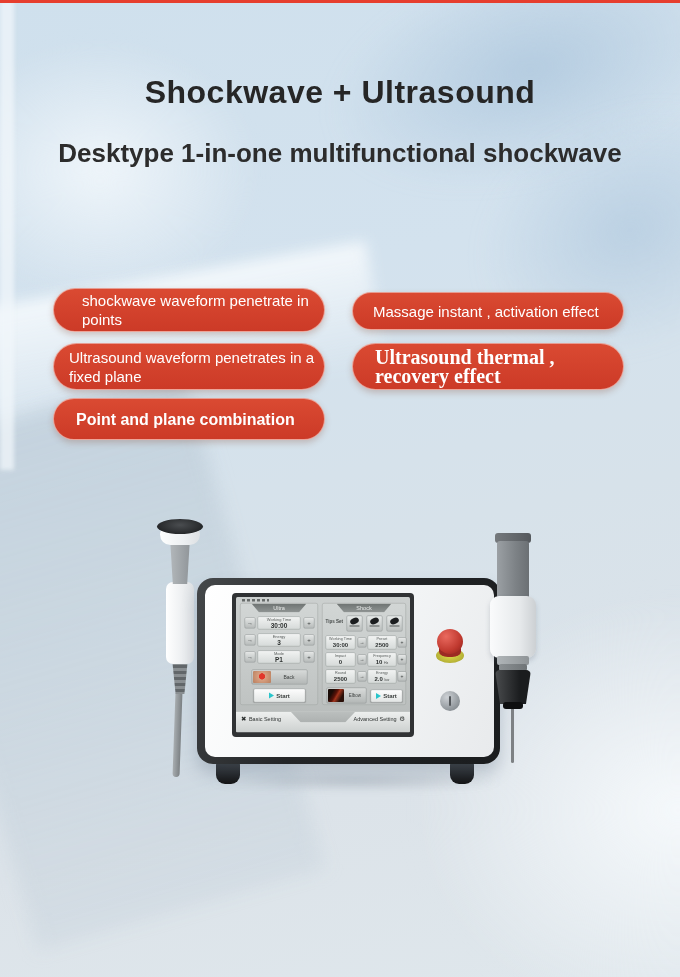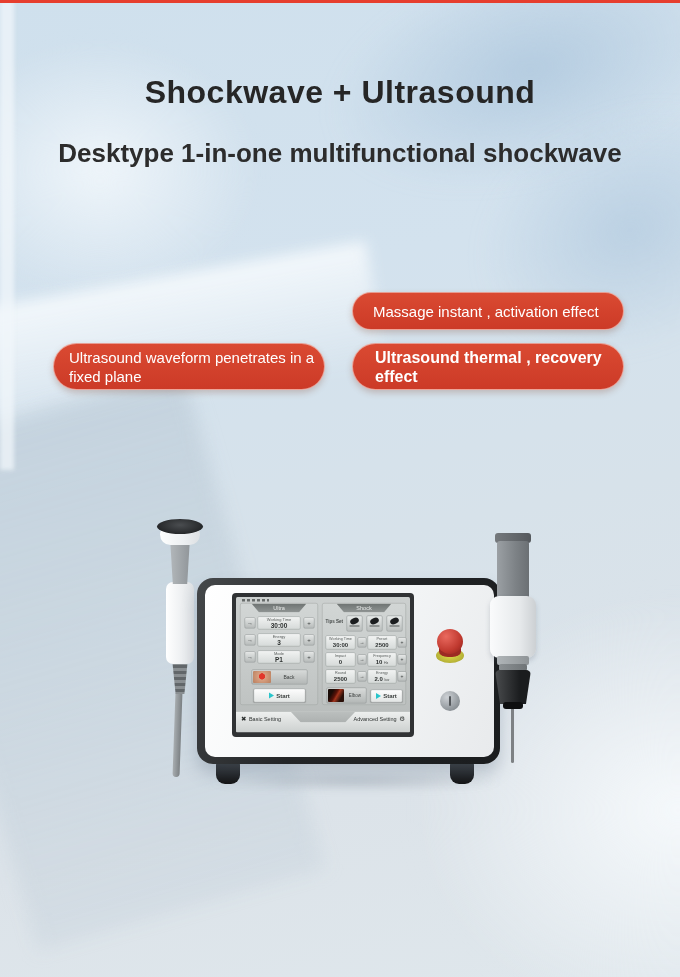--- a/index.html
+++ b/index.html
@@ -141,27 +141,33 @@
   <div class="streak st3"></div>
   <div class="streak st4"></div>
   <div class="streak st5"></div>
   <div class="streak st6"></div>
   <div class="streak st7"></div>
   <div class="abs topline" style="background:#e63e2e;"></div>
 
   <div class="abs title">Shockwave + Ultrasound</div>
   <div class="abs subtitle">Desktype 1-in-one multifunctional shockwave</div>
 
+  <div class="badge" style="left:53px;top:288px;width:272px;height:44px;padding-left:28px;">
+    <div>shockwave waveform penetrate in points</div>
+  </div>
   <div class="badge" style="left:53px;top:343px;width:272px;height:47px;padding-left:15px;">
     <div>Ultrasound waveform penetrates in a fixed plane</div>
   </div>
+  <div class="badge bold" style="left:53px;top:398px;width:272px;height:42px;padding-left:22px;font-size:16px;">
+    <div>Point and plane combination</div>
+  </div>
   <div class="badge" style="left:352px;top:292px;width:272px;height:38px;padding-left:20px;">
     <div>Massage instant , activation effect</div>
   </div>
-  <div class="badge bold" style="left:352px;top:343px;width:272px;height:47px;padding-left:22px;font-size:16px;">
+  <div class="badge bold" style="left:352px;top:343px;width:272px;height:47px;padding-left:22px;font-size:20px;font-family:Liberation Serif, serif;">
     <div>Ultrasound thermal , recovery effect</div>
   </div>
 
   <div class="abs device">
     <div class="abs dshadow"></div>
 
     <div class="abs p-cable"></div>
     <div class="abs p-ribs"></div>
     <div class="abs p-handle"></div>
     <div class="abs p-neck"></div>

